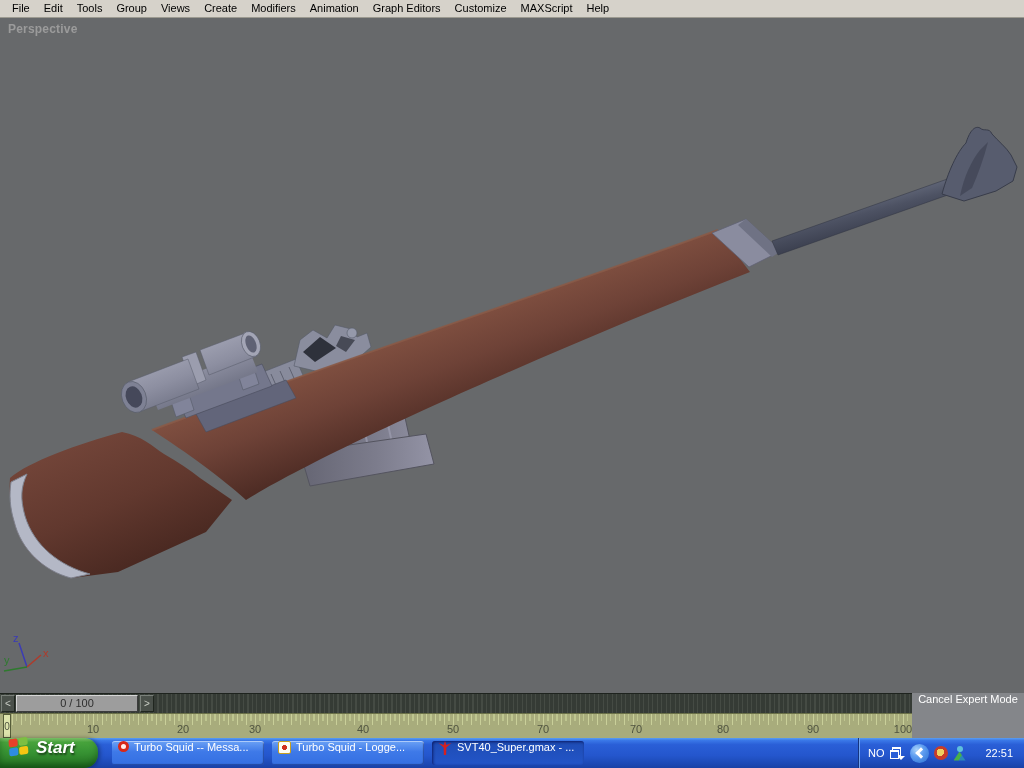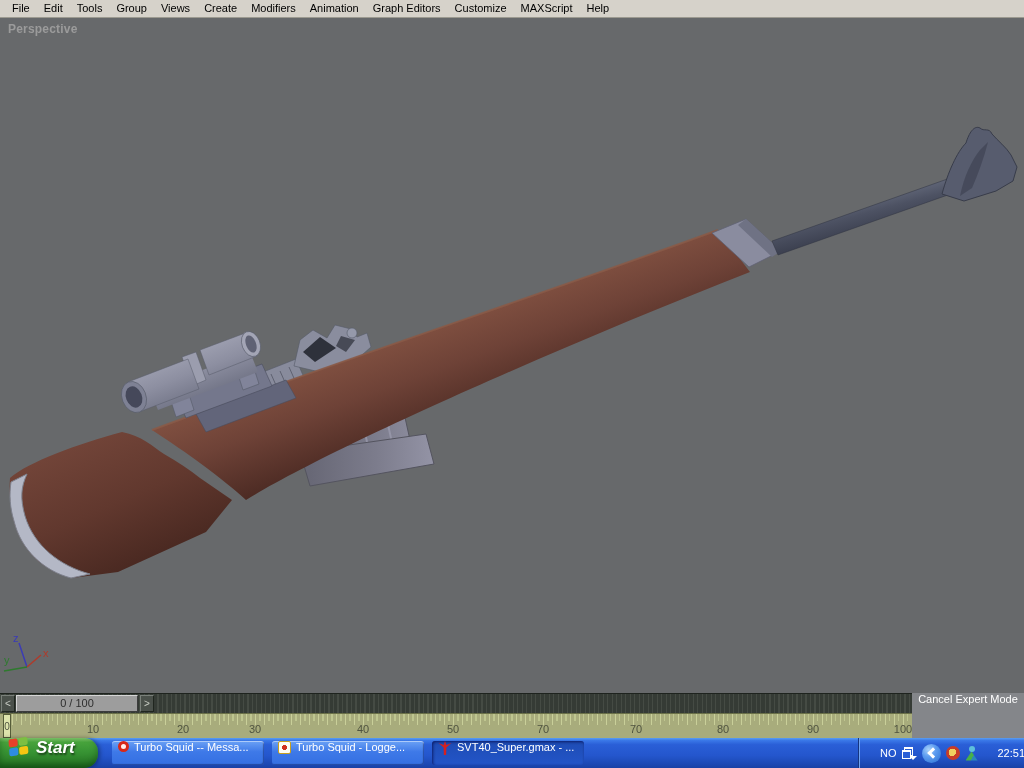--- a/index.html
+++ b/index.html
@@ -118,21 +118,21 @@
   .tb-icon{ flex:none; display:inline-block; position:relative; }
   .opera-icon{ width:11px; height:11px; border:3px solid #d82818; border-radius:50%;
     background:#fff0ee; }
   .turbosquid-icon{ width:13px; height:13px; border:1px solid #c8a020; border-radius:2px;
     background:radial-gradient(circle at 50% 50%, #d03020 0 31%, #fdfdf4 32% 100%); }
   .gmax-icon{ width:14px; height:14px; background:#d42020;
     clip-path:polygon(50% 0,60% 28%,96% 14%,60% 46%,58% 100%,42% 100%,40% 46%,4% 14%,40% 28%); }
 
   .tray{
     position:absolute; right:0; top:0; width:166px; height:30px;
-    display:flex; align-items:center; gap:5px; padding:0 7px 0 21px;
+    display:flex; align-items:center; gap:5px; padding:0 7px 0 9px;
     border-left:1px solid #15357f; box-shadow:inset 1px 0 0 #6ea3f2;
   }
   .lang{ color:#fff; font-size:11px; cursor:pointer; }
   .winrestore-icon{ width:11px; height:12px; position:relative; cursor:pointer; }
   .winrestore-icon::before{ content:""; position:absolute; left:2px; top:0; width:7px; height:6px;
     border:1px solid #fff; border-top-width:2px; }
   .winrestore-icon::after{ content:""; position:absolute; left:0; top:3px; width:7px; height:6px;
     border:1px solid #fff; border-top-width:2px; background:#2a5fd7; }
   .lang-arrow-icon{ width:0; height:0; border-left:4px solid transparent;
     border-right:4px solid transparent; border-top:4px solid #fff; margin-top:10px;

